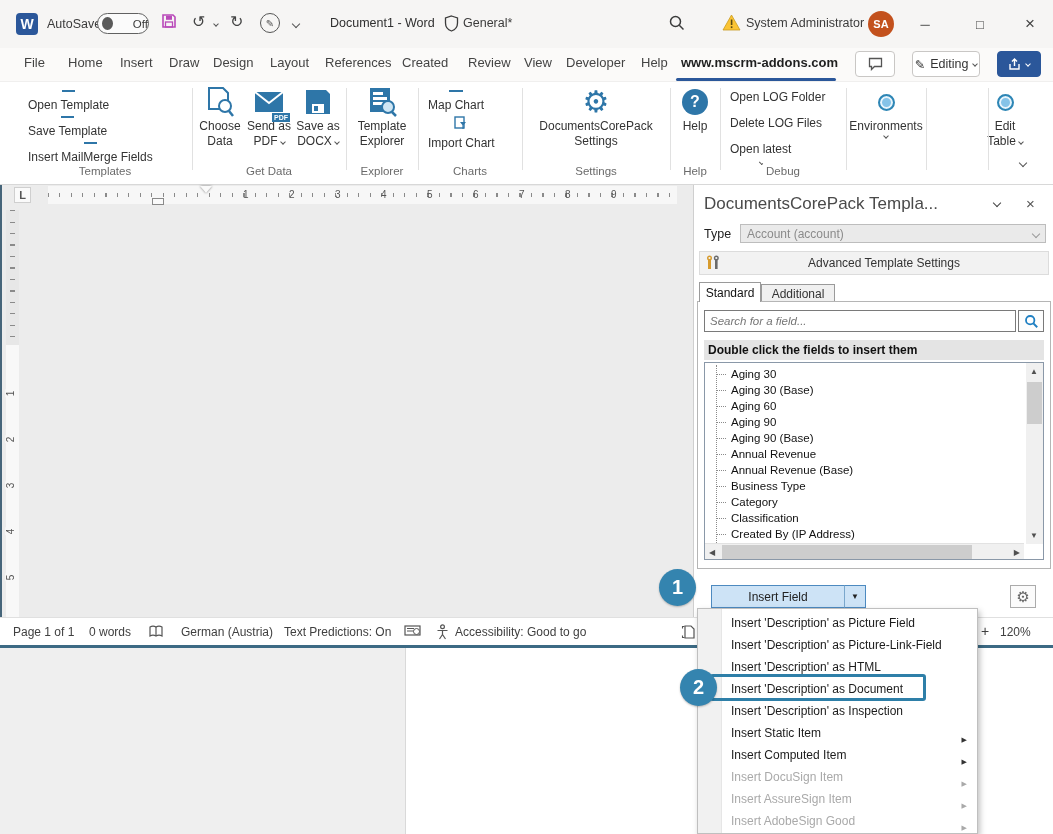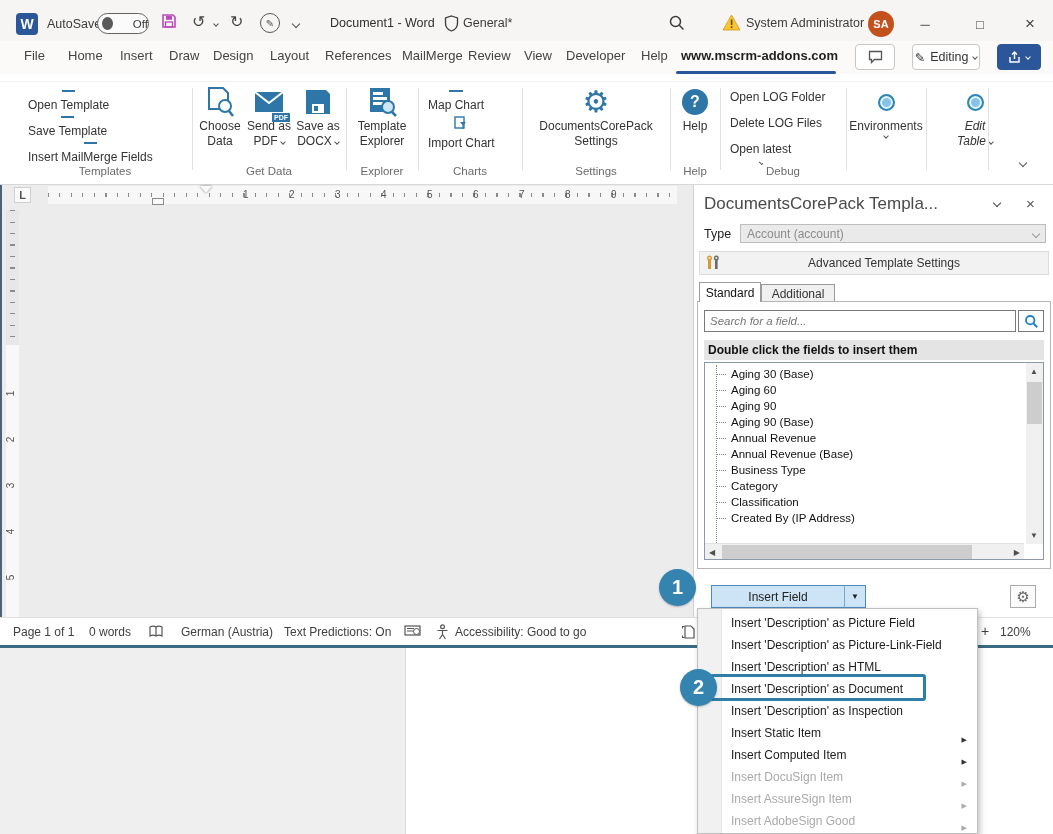--- a/index.html
+++ b/index.html
@@ -22,21 +22,21 @@
   .pill .off { font-size:11.5px; color:#3b3b3b; }
   .qat { font-size:16px; color:#444; }
   .chev { display:inline-block; width:6px; height:6px; border-right:1.5px solid #555; border-bottom:1.5px solid #555; transform:rotate(45deg); }
   .chev.tiny { width:4px; height:4px; }
   .title-center { top:16px; font-size:12.5px; color:#2f2f2f; }
   .avatar { width:26px; height:26px; border-radius:50%; background:#c3511d; color:#fff; font-size:11px;
             font-weight:bold; display:flex; align-items:center; justify-content:center; }
   .winbtn { width:46px; height:46px; display:flex; align-items:center; justify-content:center; color:#444; font-size:13px; }
 
   
-  #tabrow { left:0; top:41px; width:1053px; height:33px; background:#fbfaf9; }
+  #tabrow { left:0; top:48px; width:1053px; height:33px; background:#fbfaf9; }
   .mtab { position:absolute; top:7px; font-size:13px; color:#444; }
   .mtab.active { color:#1f1f1f; font-weight:bold; }
   #tab-underline { left:676px; top:30px; width:160px; height:3px; background:#2b579a; border-radius:2px; }
   .trbtn { border:1px solid #c9c7c5; border-radius:4px; background:#fff; display:flex; align-items:center;
            justify-content:center; gap:5px; font-size:12.5px; color:#333; }
   .sharebtn { background:#2b579a; border:1px solid #2b579a; color:#fff; }
 
   
   #ribbon { left:0; top:81px; width:1053px; height:104px; background:#fff; border-top:1px solid #f0efee; border-bottom:1px solid #d8d8d8; }
   .rdiv { position:absolute; top:6px; width:1px; height:82px; background:#e1e1e1; }
@@ -197,21 +197,21 @@
   </div>
 
   <div id="tabrow" class="abs">
     <span class="mtab" style="left:24px;">File</span>
     <span class="mtab" style="left:68px;">Home</span>
     <span class="mtab" style="left:120px;">Insert</span>
     <span class="mtab" style="left:169px;">Draw</span>
     <span class="mtab" style="left:213px;">Design</span>
     <span class="mtab" style="left:270px;">Layout</span>
     <span class="mtab" style="left:325px;">References</span>
-    <span class="mtab" style="left:402px;">MailMerge</span>
+    <span class="mtab" style="left:402px;">Created</span>
     <span class="mtab" style="left:468px;">Review</span>
     <span class="mtab" style="left:524px;">View</span>
     <span class="mtab" style="left:566px;">Developer</span>
     <span class="mtab" style="left:641px;">Help</span>
     <span class="mtab active" style="left:681px;">www.mscrm-addons.com</span>
     <div id="tab-underline" class="abs"></div>
 
     <div class="abs trbtn" style="left:855px;top:3px;width:40px;height:26px;">
       <svg width="15" height="14" viewBox="0 0 15 14">
           <path d="M1.5 1.5 h12 v8 h-7 l-3 3 v-3 h-2 z" fill="none" stroke="#555" stroke-width="1.3"></path>
@@ -373,21 +373,21 @@
             <span class="donut"></span>
           </span>
         <span class="lbl">Environments</span>
         <span class="lbl">
             <span class="chev tiny"></span>
           </span>
       </div>
     </div>
     <div class="rdiv" style="left:926px;"></div>
 
-    <div class="abs" style="left:948px;top:0;width:54px;height:100px;font-style:italic;">
+    <div class="abs" style="left:978px;top:0;width:54px;height:100px;">
       <div class="bigbtn" style="left:0;width:54px;">
         <span class="bigicon">
             <span class="donut"></span>
           </span>
         <span class="lbl">Edit</span>
         <span class="lbl">
             <span>Table</span>
             <span class="chev tiny"></span>
           </span>
       </div>
@@ -463,20 +463,21 @@
       <div id="search-btn">
         <svg width="15" height="15" viewBox="0 0 15 15">
             <circle cx="6.2" cy="6.2" r="4.2" fill="none" stroke="#1e7fc2" stroke-width="1.8"></circle>
             <line x1="9.4" y1="9.4" x2="13.2" y2="13.2" stroke="#1e7fc2" stroke-width="2"></line>
           </svg>
       </div>
       <div id="list-header">Double click the fields to insert them</div>
       <div id="listbox">
         <div id="treeline"></div>
         <div id="treewrap">
+          <div class="fitem">Aging 30</div>
           <div class="fitem">Aging 30 (Base)</div>
           <div class="fitem">Aging 60</div>
           <div class="fitem">Aging 90</div>
           <div class="fitem">Aging 90 (Base)</div>
           <div class="fitem">Annual Revenue</div>
           <div class="fitem">Annual Revenue (Base)</div>
           <div class="fitem">Business Type</div>
           <div class="fitem">Category</div>
           <div class="fitem">Classification</div>
           <div class="fitem">Created By (IP Address)</div>

